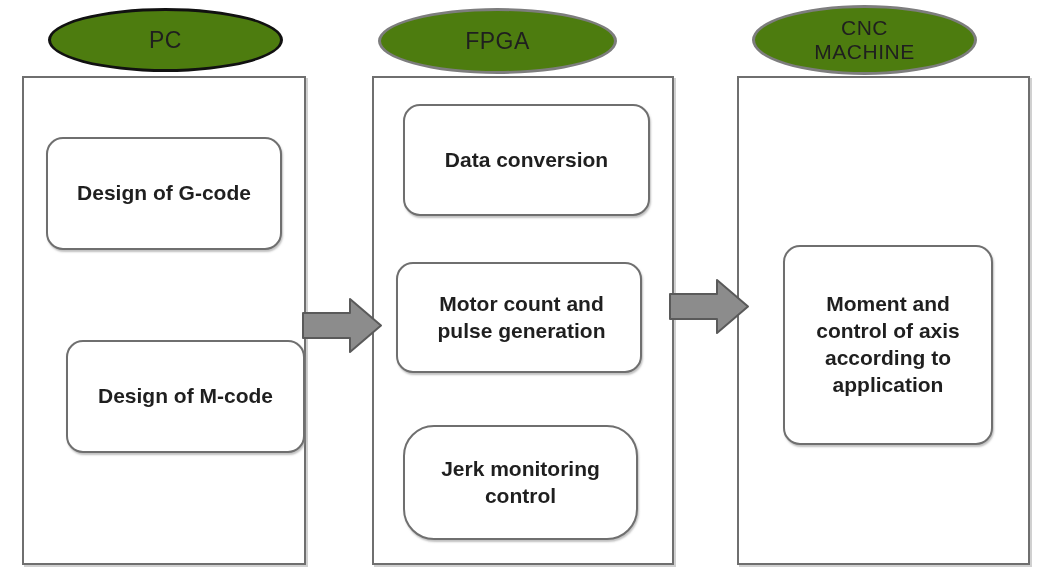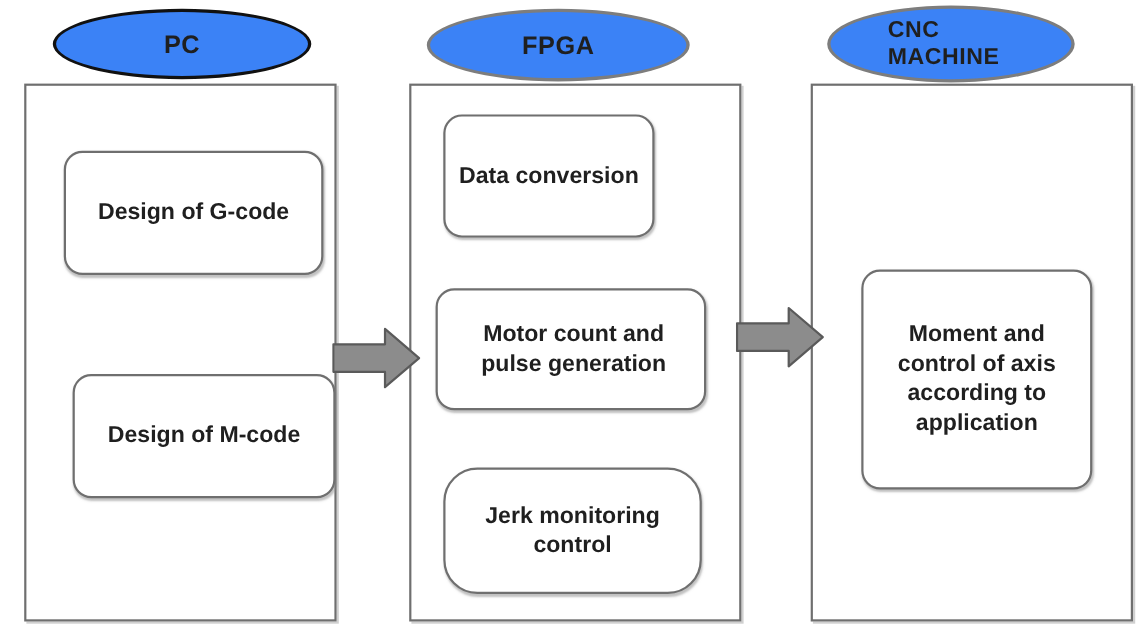--- a/index.html
+++ b/index.html
@@ -15,27 +15,27 @@
   .col-rect {
     position: absolute;
     background: #ffffff;
     border: 2px solid var(--border, #6f6f6f);
     box-shadow: 2px 2px 0 rgba(150,150,150,0.45);
     z-index: 1;
     box-sizing: border-box;
   }
   .ellipse {
     position: absolute;
-    background: #3b82f6;
+    background: #4d7c0f;
     border-radius: 50%;
     display: flex;
     align-items: center;
     justify-content: center;
-    text-align: left;
-    font-weight: bold;
+    text-align: center;
+    font-weight: normal;
     font-size: 23px;
     z-index: 3;
     box-sizing: border-box;
   }
   .ellipse.black { border: 3px solid var(--pc-ellipse-stroke, #111); }
   .ellipse.gray  { border: 3px solid var(--gray-ellipse-stroke, #7d7d7d); }
   .ellipse .title { letter-spacing: 0.5px; }
   .cnc-title { max-width: 115px; line-height: 1.12; font-size: 21px; }
   .rbox {
     position: absolute;
@@ -67,35 +67,35 @@
 
 <div class="canvas">
 
   <div class="col-rect" style="left:22px; top:76px; width:284px; height:489px;"></div>
   <div class="col-rect" style="left:372px; top:76px; width:302px; height:489px;"></div>
   <div class="col-rect" style="left:737px; top:76px; width:293px; height:489px;"></div>
 
   <div class="ellipse black" style="left:48px; top:8px; width:235px; height:64px;">
     <span class="title">PC</span>
   </div>
-  <div class="ellipse gray" style="left:388px; top:8px; width:239px; height:66px;">
+  <div class="ellipse gray" style="left:378px; top:8px; width:239px; height:66px;">
     <span class="title">FPGA</span>
   </div>
   <div class="ellipse gray" style="left:752px; top:5px; width:225px; height:70px;">
     <span class="title cnc-title">CNC MACHINE</span>
   </div>
 
-  <div class="rbox" style="left:46px; top:137px; width:236px; height:113px;margin-left:12px;">
+  <div class="rbox" style="left:46px; top:137px; width:236px; height:113px;">
     <span>Design of G-code</span>
   </div>
   <div class="rbox" style="left:42px; top:340px; width:239px; height:113px;margin-left:24px;">
     <span>Design of M-code</span>
   </div>
 
-  <div class="rbox" style="left:403px; top:104px; width:192px; height:112px;">
+  <div class="rbox" style="left:403px; top:104px; width:247px; height:112px;">
     <span>Data conversion</span>
   </div>
   <div class="rbox" style="left:396px; top:262px; width:246px; height:111px;padding-left:15px;">
     <span>Motor count and pulse generation</span>
   </div>
   <div class="rbox" style="left:403px; top:425px; width:235px; height:115px;border-radius:31px;">
     <span>Jerk monitoring control</span>
   </div>
 
   <div class="rbox" style="left:783px; top:245px; width:210px; height:200px;">

